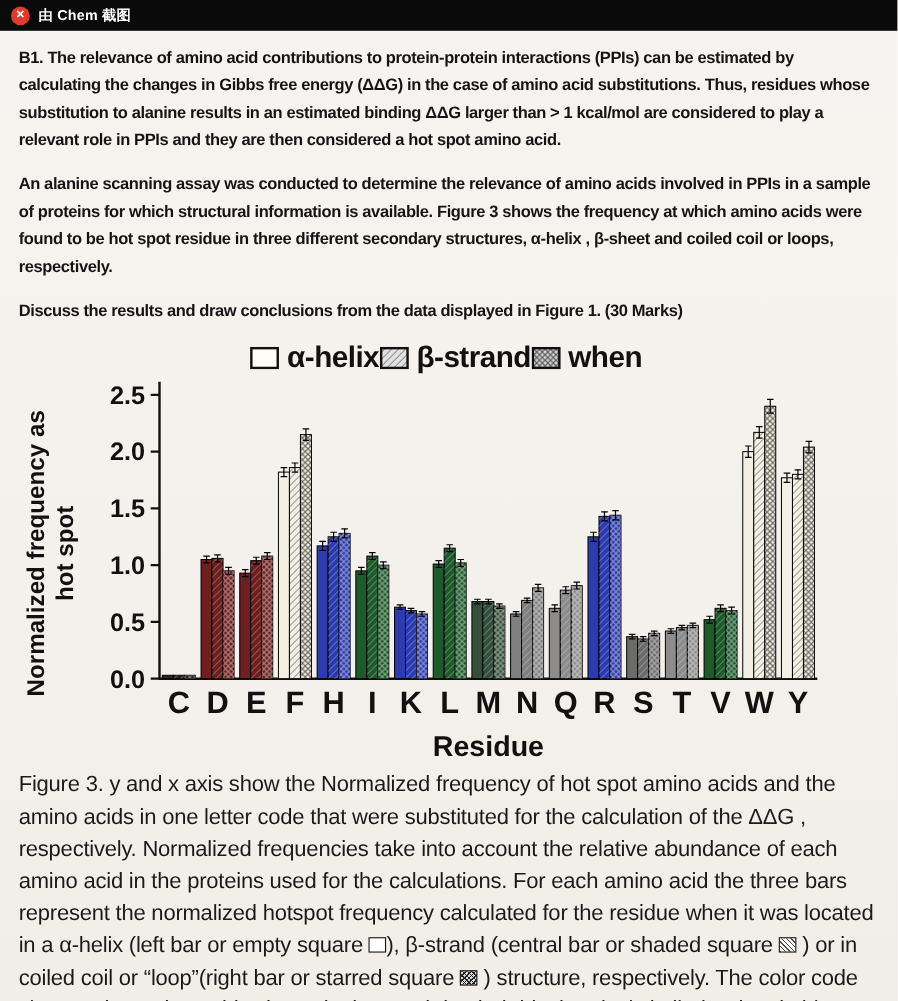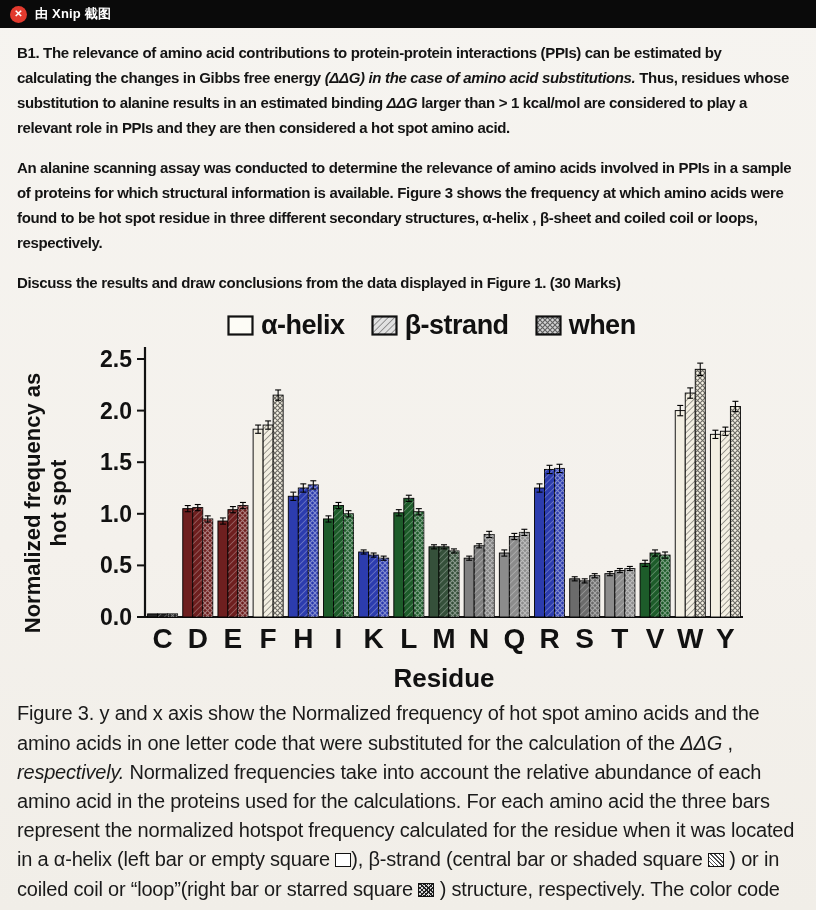--- a/index.html
+++ b/index.html
@@ -10,25 +10,25 @@
   }
   
   .topbar { height:28px; background:#0a0a0a; display:flex; align-items:center; padding:0 10px; gap:8px; }
   .logo { width:17px; height:17px; border-radius:50%; background:#e23a2e; color:#fff;
           display:flex; align-items:center; justify-content:center; font-size:10px; font-weight:700; line-height:1; }
   .topbar-label { color:#ffffff; font-size:13px; font-weight:700; letter-spacing:0.2px; }
 
   .content { padding:12px 18px 0 17px; }
   p.q { font-size:15px; font-weight:700; line-height:1.67; letter-spacing:-0.35px;
         margin:0 0 15px 0; color:#141414; }
-  .it { font-style:italic; }
+  .it { }
 
   
   .figure { margin:2px 0 6px 0; }
-  .legend { display:flex; gap:26px; margin:0 0 2px 210px; }
+  .legend { display:flex; margin:0 0 2px 210px; }
   .legend-item { display:inline-flex; align-items:center; gap:7px; }
   .legend-text { font-size:27px; font-weight:600; color:#111; letter-spacing:-0.5px; }
   .chart-row { display:flex; align-items:stretch; }
   .y-label { width:58px; height:340px; position:relative; flex:none; }
   .y-label-inner { position:absolute; top:47%; left:50%; transform:translate(-50%,-50%) rotate(-90deg);
                    text-align:center; font-size:22px; font-weight:700; line-height:1.18; white-space:nowrap; color:#111; }
 
   
   p.caption { font-size:20px; font-weight:400; line-height:1.46; letter-spacing:-0.2px;
               margin:6px 0 12px 0; color:#1a1a1a; }
@@ -57,21 +57,21 @@
         <path d="M0 0L5 5M5 0L0 5" stroke="#000" stroke-width="1.1" opacity="0.55"></path>
       </pattern>
       <pattern id="cross-light" width="5" height="5" patternUnits="userSpaceOnUse">
         <path d="M0 0L5 5M5 0L0 5" stroke="#fff" stroke-width="1.1" opacity="0.42"></path>
       </pattern>
     </defs>
   </svg>
 
   <div class="topbar">
     <span class="logo">✕</span>
-    <span class="topbar-label">由 Xnip 截图</span>
+    <span class="topbar-label">由 Chem 截图</span>
   </div>
 
   <div class="content">
 
     <p class="q"><span>B1. The relevance of amino acid contributions to protein-protein interactions (PPIs) can be estimated by calculating the changes in Gibbs free energy </span><span class="it">(ΔΔG) in the case of amino acid substitutions.</span><span>  Thus, residues whose substitution to alanine results in an estimated binding </span><span class="it">ΔΔG</span><span> larger than &gt; 1 kcal/mol are considered to play a relevant role in PPIs and they are then considered a hot spot amino acid.</span></p>
 
     <p class="q">An alanine scanning assay was conducted to determine the relevance of amino acids involved in PPIs in a sample of proteins for which structural information is available. Figure 3 shows the frequency at which amino acids were found to be hot spot residue in three different secondary structures, α-helix , β-sheet and coiled coil or loops, respectively.</p>
 
     <p class="q">Discuss the results and draw conclusions from the data displayed in Figure 1. (30 Marks)</p>
 

